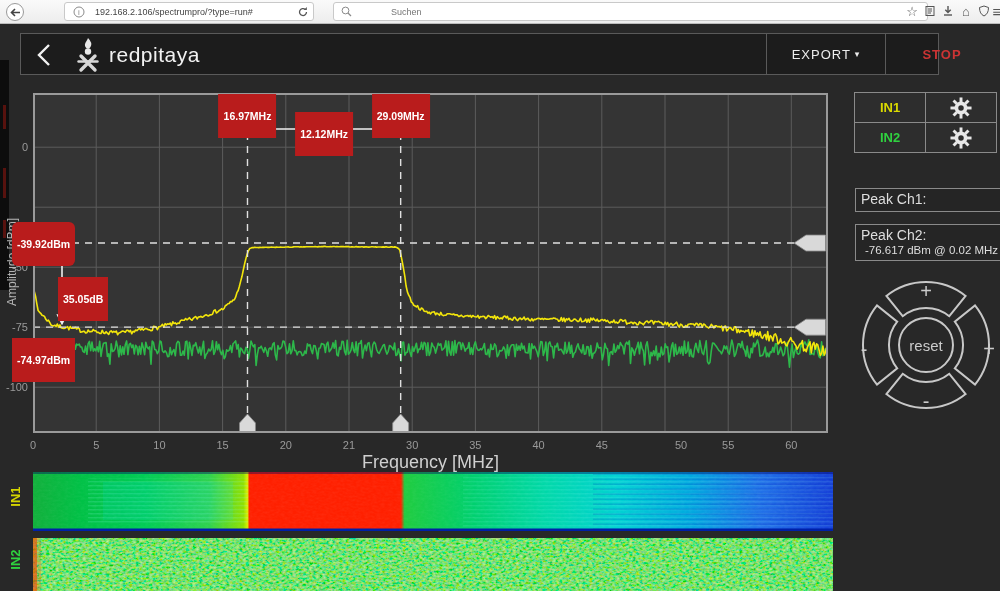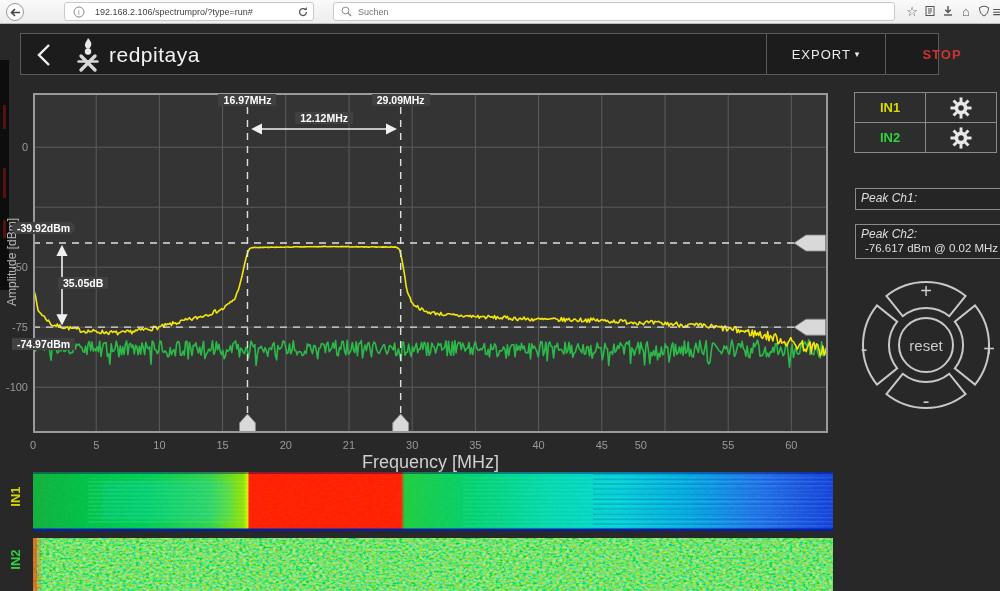--- a/index.html
+++ b/index.html
@@ -8,21 +8,21 @@
   
   .chrome{position:absolute;left:0;top:0;width:1000px;height:23px;
           background:linear-gradient(#fafafa,#ededed);border-bottom:1px solid #bdbdbd;}
   .chrome .circ{position:absolute;top:3px;width:16px;height:16px;border:1px solid #9a9a9a;
           border-radius:50%;display:flex;align-items:center;justify-content:center;background:#fff;}
   .urlfield{position:absolute;left:64px;top:2px;width:248px;height:17px;background:#fff;
           border:1px solid #c9c9c9;border-radius:3px;display:flex;align-items:center;}
   .urltext{margin-left:28px;font-size:9px;color:#444;white-space:nowrap;border:0;outline:0;
           background:transparent;width:190px;font-family:"Liberation Sans",sans-serif;}
   .searchfield{position:absolute;left:333px;top:2px;width:560px;height:17px;background:#fff;
-          border:1px solid #c9c9c9;border-radius:3px;display:flex;align-items:center;}
+          border:1px solid #c9c9c9;border-radius:3px;display:flex;align-items:center;padding-left:33px;}
   .searchinput{border:0;outline:0;background:transparent;font-size:9px;color:#666;margin-left:22px;
           width:300px;font-family:"Liberation Sans",sans-serif;}
   .chrome-ico{position:absolute;top:2px;width:18px;height:18px;color:#555;font-size:13px;
           display:flex;align-items:center;justify-content:center;}
   
   .apphead{position:absolute;left:20px;top:33px;width:919px;height:42px;background:#1c1c1c;
           border:1px solid #5a5a5a;box-sizing:border-box;}
   .backchev{position:absolute;left:14px;top:8px;width:18px;height:26px;cursor:pointer;}
   .brandwrap{position:absolute;left:52px;top:3px;display:flex;align-items:center;height:36px;}
   .brandname{color:#f2f2f2;font-size:21px;letter-spacing:.5px;margin-left:6px;}
@@ -30,34 +30,34 @@
           align-items:center;justify-content:center;font-size:13px;letter-spacing:1px;cursor:pointer;}
   .export{left:745px;width:118px;color:#ececec;}
   .stopbtn{left:864px;width:112px;color:#cc3434;font-weight:bold;}
   .caret{font-size:9px;margin-left:4px;}
   
   .ylab{position:absolute;left:-40px;top:255px;width:104px;text-align:center;color:#b5b5b5;
         font-size:12px;transform:rotate(-90deg);}
   .ytick{position:absolute;left:0;width:28px;text-align:right;color:#9a9a9a;font-size:11px;}
   .xtick{position:absolute;width:30px;text-align:center;color:#9a9a9a;font-size:11px;top:439px;}
   .xlab{position:absolute;left:33px;top:452px;width:795px;text-align:center;color:#d0d0d0;font-size:18px;}
-  .curlabel{position:absolute;background:#404040;color:#fff;font-size:10.5px;font-weight:bold;
-        padding:0 5px;white-space:nowrap;z-index:6;}
+  .curlabel{position:absolute;background:#b91c1c;color:#fff;font-size:10.5px;font-weight:bold;
+        padding:16px 5px;white-space:nowrap;z-index:6;}
   svg .grid{stroke:#5c5c5c;stroke-width:1;}
   svg .dash{stroke:#e0e0e0;stroke-width:1.4;stroke-dasharray:7 6;}
   svg .handle{fill:#d9d9d9;stroke:#8a8a8a;stroke-width:.8;}
   svg .arrowline{stroke:#f0f0f0;stroke-width:1.6;}
   
   .ctrlgrid{position:absolute;left:855px;top:93px;width:142px;}
   .ctrlrow{display:flex;height:30px;}
   .ctrlcell{flex:1;border:1px solid #8a8a8a;margin:-1px 0 0 -1px;background:#2d2d2d;
         display:flex;align-items:center;justify-content:center;font-size:13px;color:#e8e8e8;cursor:pointer;}
   .peakbox{position:absolute;left:855px;width:140px;border:1px solid #8a8a8a;background:#252525;
         color:#dedede;padding:2px 5px 4px 5px;}
-  .peaktitle{font-size:12px;font-style:italic;}
+  .peaktitle{font-size:14px;}
   .peakval{font-size:11.5px;margin-left:4px;margin-top:1px;}
   .padwrap{position:absolute;left:851px;top:276px;width:150px;height:140px;}
   
   .wflabel{position:absolute;font-size:13px;font-weight:bold;transform:rotate(-90deg);width:30px;text-align:center;}
   .edgeartifact{position:absolute;left:0;top:60px;width:9px;height:230px;background:#0d0d0d;}
   .edgeartifact .m{position:absolute;left:3px;width:3px;background:#58120e;}
 </style>
 </head>
 <body>
 
@@ -147,21 +147,21 @@
       <div class="xtick" style="left: 18px;">0</div>
       <div class="xtick" style="left: 81.1955px;">5</div>
       <div class="xtick" style="left: 144.391px;">10</div>
       <div class="xtick" style="left: 207.587px;">15</div>
       <div class="xtick" style="left: 270.782px;">20</div>
       <div class="xtick" style="left: 333.978px;">21</div>
       <div class="xtick" style="left: 397.173px;">30</div>
       <div class="xtick" style="left: 460.369px;">35</div>
       <div class="xtick" style="left: 523.564px;">40</div>
       <div class="xtick" style="left: 586.76px;">45</div>
-      <div class="xtick" style="left: 617px; text-align: right;">50</div>
+      <div class="xtick" style="left: 666px;">50</div>
       <div class="xtick" style="left: 713.151px;">55</div>
       <div class="xtick" style="left: 776.347px;">60</div>
     </div>
   <div class="xlab">Frequency [MHz]</div>
 
   <svg id="plot-svg" style="position:absolute;left:33px;top:93px" width="795" height="340" viewBox="0 0 795 340">
     <defs>
       <marker id="ah" viewBox="0 0 10 10" refX="8" refY="5" markerWidth="7" markerHeight="7" orient="auto-start-reverse">
         <path d="M0 0 L10 5 L0 10 Z" fill="#f0f0f0"></path>
       </marker>

